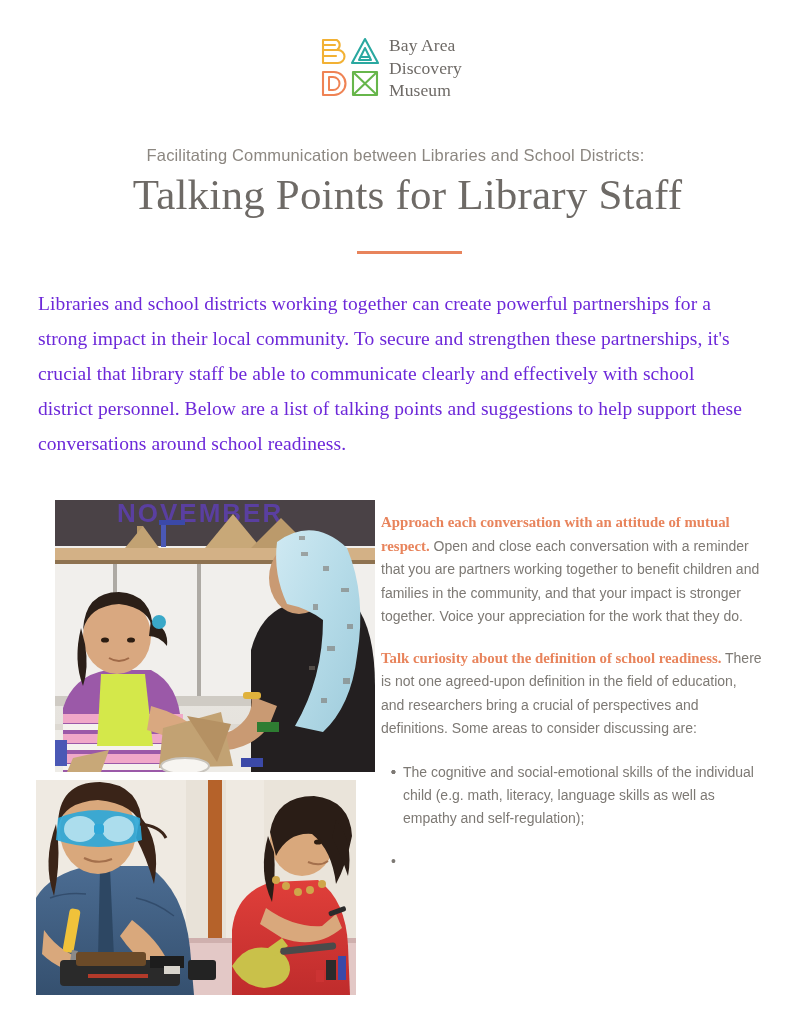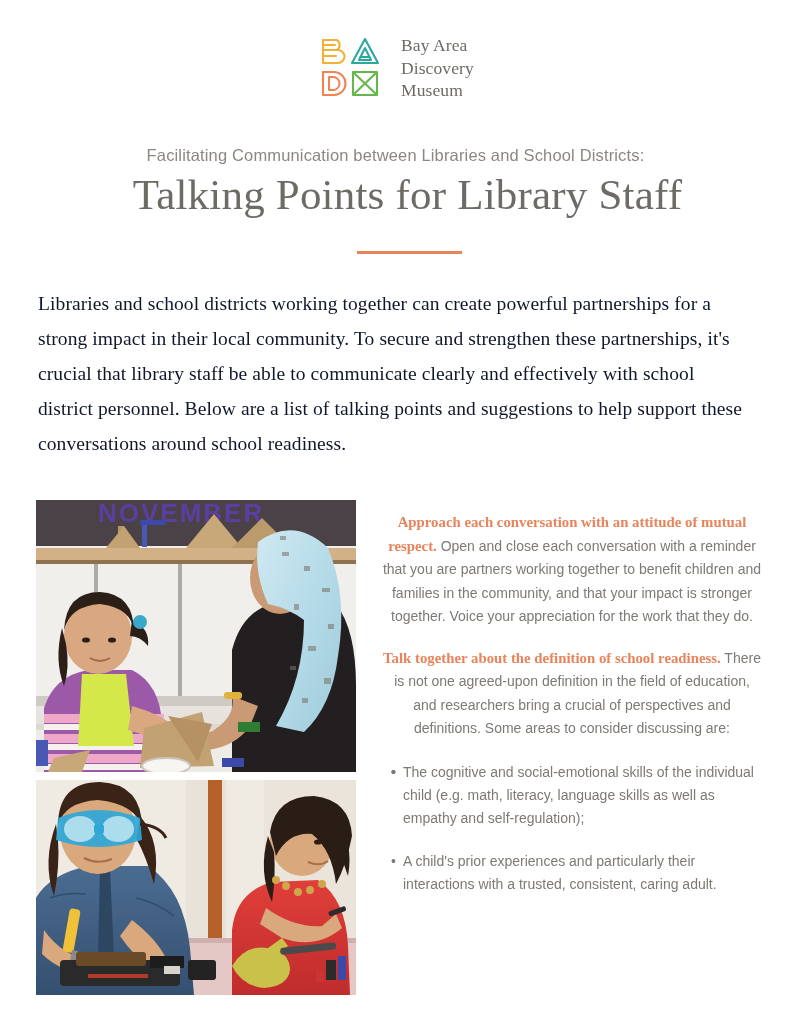--- a/index.html
+++ b/index.html
@@ -16,21 +16,21 @@
     font-family: "Liberation Sans", sans-serif;
   }
 
   
   .logo-block {
     position: absolute;
     left: 313px;
     top: 32px;
     display: flex;
     align-items: center;
-    gap: 16px;
+    gap: 4px;
   }
   .logo-mark {
     width: 72px;
     height: 72px;
     background: #ffffff;
     display: grid;
     grid-template-columns: 1fr 1fr;
     grid-template-rows: 1fr 1fr;
     padding: 4px;
     box-sizing: border-box;
@@ -84,49 +84,48 @@
 
   
   .intro {
     position: absolute;
     left: 38px;
     top: 286px;
     width: 715px;
     font-family: "Liberation Serif", serif;
     font-size: 19.5px;
     line-height: 35px;
-    color: #0f172a;
+    color: #6d28d9;
     letter-spacing: 0.1px;
   }
 
   
   .photo {
     position: absolute;
     left: 36px;
     overflow: hidden;
     background: #d8d4cf;
   }
-  .photo-1 { top: 500px; width: 320px; height: 272px; }
+  .photo-1 { top: 500px; width: 320px; height: 272px; margin-left: 19px; }
   .photo-2 { top: 780px; width: 320px; height: 215px; }
   .photo svg { display: block; width: 100%; height: 100%; }
 
   
   .right-col {
     position: absolute;
     left: 381px;
     top: 497px;
     width: 382px;
   }
   .section { margin-bottom: 18px; }
   .body-txt {
     font-family: "Liberation Sans", sans-serif;
     font-size: 14px;
     line-height: 23.5px;
     color: #7d7974;
-    text-align: center;
   }
   .lead {
     font-family: "Liberation Serif", serif;
     font-weight: bold;
     font-size: 14.8px;
     color: #e8845c;
   }
   .bullets {
     margin: 14px 0 0 0;
     padding: 0;
@@ -368,34 +367,33 @@
     </svg>
   </div>
 
   <div class="right-col">
 
     <p class="section body-txt">
       <span class="lead">Approach each conversation with an attitude of mutual respect.</span><span> Open and close each conversation with a reminder that you are partners working together to benefit children and families in the community, and that your impact is stronger together.  Voice your appreciation for the work that they do.</span>
     </p>
 
     <p class="section body-txt">
-      <span class="lead">Talk together about the definition of school readiness.</span><span> There is not one agreed-upon definition in the field of education, and researchers bring a crucial of perspectives and definitions. Some areas to consider discussing are:</span>
+      <span class="lead">Talk curiosity about the definition of school readiness.</span><span> There is not one agreed-upon definition in the field of education, and researchers bring a crucial of perspectives and definitions. Some areas to consider discussing are:</span>
     </p>
 
     <ul class="bullets">
       <li>
         <span class="bullet-dot">•</span>
       </li>
       <li>
         <span class="bullet-dot">•</span>
       </li>
       <li>
         <span class="bullet-dot">•</span>
         <span>The cognitive and social-emotional skills of the individual child (e.g. math, literacy, language skills as well as empathy and self-regulation);</span>
       </li>
       <li>
         <span class="bullet-dot">•</span>
-        <span>A child's prior experiences and particularly their interactions with a trusted, consistent, caring adult.</span>
       </li>
     </ul>
   </div>
 
 </div>
 
 </body></html>

